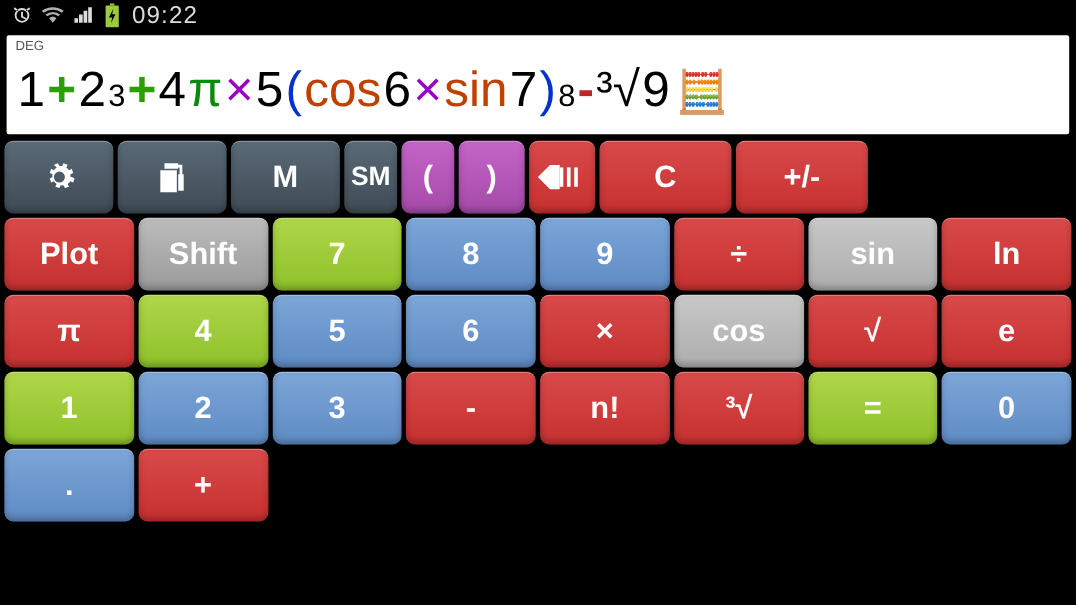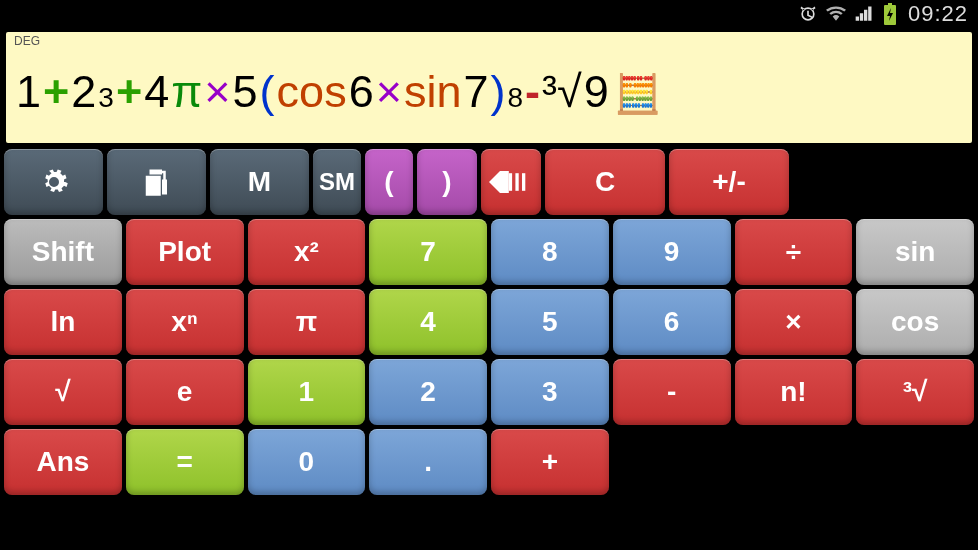--- a/index.html
+++ b/index.html
@@ -7,32 +7,31 @@
     width: 978px;
     height: 550px;
     background: #000;
     font-family: Arial, sans-serif;
     overflow: hidden;
   }
   .status-bar {
     height: 28px;
     background: #000;
     display: flex;
-    justify-content: flex-end;
     align-items: center;
     gap: 10px;
     padding: 0 10px;
     color: #dcdcdc;
   }
   .status-icons { display: flex; align-items: center; gap: 8px; }
   .status-time { font-size: 22px; color: #dcdcdc; letter-spacing: 1px; }
   .display {
-    background: #fef9c3;
+    background: #ffffff;
     margin: 4px 6px 2px 6px;
-    height: 111px;
+    height: 90px;
     border-radius: 2px;
     position: relative;
     display: flex;
     align-items: center;
     padding: 0 10px;
   }
   .mode-label {
     position: absolute;
     top: 2px;
     left: 8px;
@@ -184,51 +183,45 @@
         </svg>
       </button>
       <button class="btn btn-red">
         <span>C</span>
       </button>
       <button class="btn btn-red">
         <span>+/-</span>
       </button>
     </div>
   <div class="main-grid" id="main-grid">
+      <button class="btn btn-red">
+        <span>Plot</span>
+      </button>
       <button class="btn btn-grey">
         <span>Shift</span>
       </button>
-      <button class="btn btn-red">
-        <span>Plot</span>
-      </button>
-      <button class="btn btn-red">
-        <span>x²</span>
-      </button>
       <button class="btn btn-green">
         <span>7</span>
       </button>
       <button class="btn btn-blue">
         <span>8</span>
       </button>
       <button class="btn btn-blue">
         <span>9</span>
       </button>
       <button class="btn btn-red">
         <span>÷</span>
       </button>
       <button class="btn btn-lightgrey">
         <span>sin</span>
       </button>
       <button class="btn btn-red">
         <span>ln</span>
       </button>
       <button class="btn btn-red">
-        <span>xⁿ</span>
-      </button>
-      <button class="btn btn-red">
         <span>π</span>
       </button>
       <button class="btn btn-green">
         <span>4</span>
       </button>
       <button class="btn btn-blue">
         <span>5</span>
       </button>
       <button class="btn btn-blue">
         <span>6</span>
@@ -256,23 +249,20 @@
       </button>
       <button class="btn btn-red">
         <span>-</span>
       </button>
       <button class="btn btn-red">
         <span>n!</span>
       </button>
       <button class="btn btn-red">
         <span>³√</span>
       </button>
-      <button class="btn btn-red">
-        <span>Ans</span>
-      </button>
       <button class="btn btn-green">
         <span>=</span>
       </button>
       <button class="btn btn-blue">
         <span>0</span>
       </button>
       <button class="btn btn-blue">
         <span>.</span>
       </button>
       <button class="btn btn-red">

